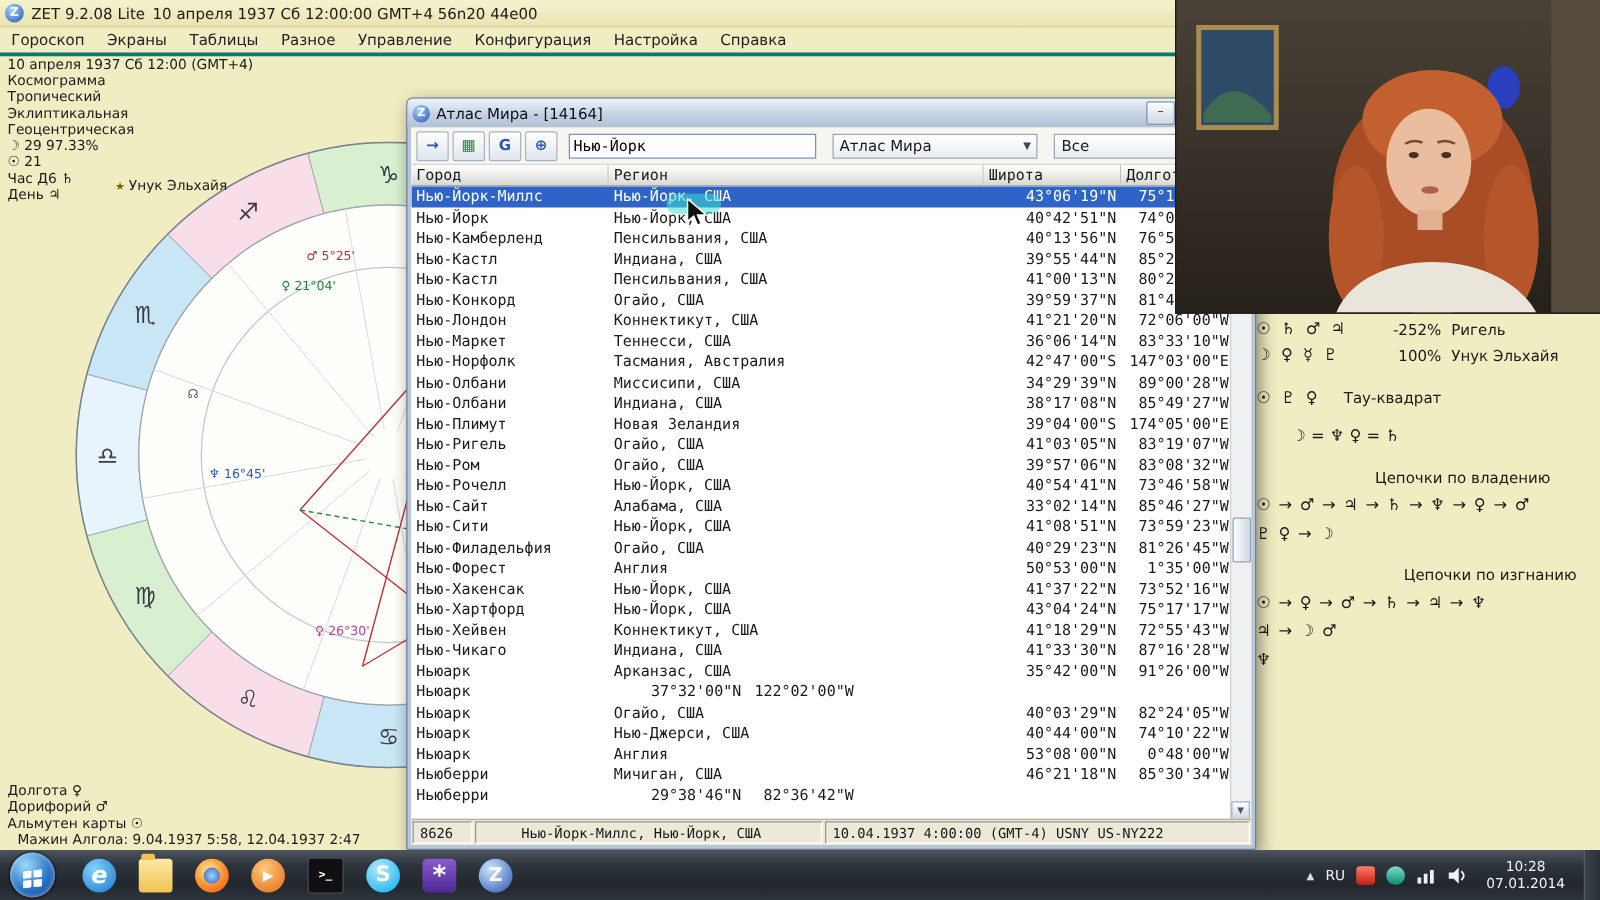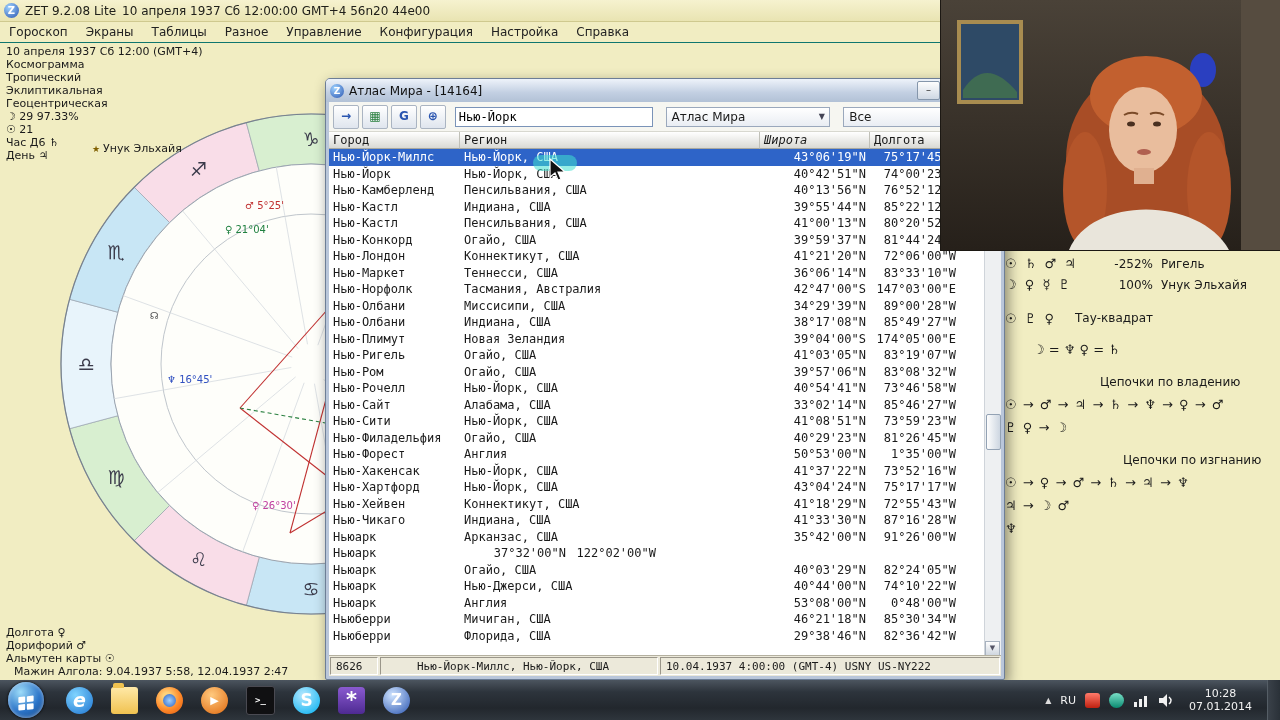--- a/index.html
+++ b/index.html
@@ -10,21 +10,21 @@
 
   
   .titlebar{position:absolute;left:0;top:0;width:100%;height:22px;
     background:linear-gradient(#f6f2cf,#e9e4b2);border-bottom:1px solid #cfc98f;
     display:flex;align-items:center;gap:6px;padding-left:4px;box-sizing:border-box;}
   .app-ico{width:15px;height:15px;border-radius:50%;
     background:radial-gradient(circle at 35% 30%,#9fd2ff,#2a55b0);color:#fff;
     font-size:10px;font-weight:bold;text-align:center;line-height:15px;}
   .titletext{font-size:12px;color:#20201a;white-space:nowrap;}
   .menubar{position:absolute;left:0;top:22px;width:100%;height:20px;
-    background:#f1edc2;border-bottom:1px solid #0f766e;display:flex;align-items:center;}
+    background:#f1edc2;border-bottom:3px solid #0f766e;display:flex;align-items:center;}
   .menu-item{padding:2px 9px;font-size:12px;color:#222;cursor:default;}
 
   
   .left-info{position:absolute;left:6px;top:45px;font-size:11px;line-height:13px;z-index:2;}
   .star-top{position:absolute;left:92px;top:142px;font-size:11px;z-index:2;}
   .star-top .s{color:#806000;font-size:9px;margin-right:3px;}
   .bottom-info{position:absolute;left:6px;top:626px;font-size:11px;line-height:13px;z-index:2;}
 
   
   .wheel{position:absolute;left:55px;top:108px;width:512px;height:512px;z-index:1;}
@@ -60,21 +60,21 @@
   .combo.filter{width:158px;}
   .thead{position:absolute;left:0;right:0;top:30px;height:17px;display:flex;
     font-family:"DejaVu Sans Mono","Liberation Mono",monospace;font-size:12px;}
   .hcell{background:linear-gradient(#ffffff,#d9d9d4);border-right:1px solid #c0c0b8;
     border-bottom:1px solid #a8a8a0;box-sizing:border-box;padding:0 4px;line-height:16px;overflow:hidden;}
   .tlist{position:absolute;left:0;right:0;top:47px;bottom:20px;overflow:hidden;
     font-family:"DejaVu Sans Mono","Liberation Mono",monospace;font-size:12px;background:#fff;}
   .arow{display:flex;height:16.5px;line-height:16.5px;white-space:nowrap;}
   .arow.selected{background:#2e64c8;color:#fff;}
   .acell{padding:0 4px;box-sizing:border-box;overflow:hidden;}
-  .c-city{width:131px;}
+  .c-city{width:158px;}
   .c-region{width:300px;}
   .c-lat{width:110px;text-align:right;}
   .c-lon{width:90px;text-align:right;}
   .vscroll{position:absolute;right:0;top:47px;bottom:20px;width:16px;background:#eef0f2;
     border-left:1px solid #cfd4da;}
   .sarrow{position:absolute;left:0;width:15px;height:15px;background:linear-gradient(#fdfdfd,#cfd6df);
     border:1px solid #a8b2bf;box-sizing:border-box;text-align:center;font-size:7px;line-height:13px;color:#556;}
   .sarrow.up{top:0;}
   .sarrow.dn{bottom:0;}
   .sthumb{position:absolute;left:1px;width:13px;top:265px;height:34px;border:1px solid #93a2b4;
@@ -246,21 +246,21 @@
           <span class="carr">▼</span>
         </div>
         <div class="combo filter">
           <span class="ctext">Все</span>
           <span class="carr">▼</span>
         </div>
       </div>
       <div class="thead">
         <div class="hcell c-city">Город</div>
         <div class="hcell c-region">Регион</div>
-        <div class="hcell c-lat" style="text-align:left;font-style:italic;">Широта</div>
+        <div class="hcell c-lat" style="text-align:left;">Широта</div>
         <div class="hcell c-lon" style="text-align:left;border-right:none;">Долгота</div>
         <div class="hcell" style="flex:1;border-right:none;"></div>
       </div>
       <div class="tlist">
           <div class="arow selected">
             <div class="acell c-city">Нью-Йорк-Миллс</div>
             <div class="acell c-region">Нью-Йорк, США</div>
             <div class="acell c-lat">43°06'19"N</div>
             <div class="acell c-lon">75°17'45"W</div>
           </div>
@@ -426,21 +426,20 @@
             <div class="acell c-lon">0°48'00"W</div>
           </div>
           <div class="arow">
             <div class="acell c-city">Ньюберри</div>
             <div class="acell c-region">Мичиган, США</div>
             <div class="acell c-lat">46°21'18"N</div>
             <div class="acell c-lon">85°30'34"W</div>
           </div>
           <div class="arow">
             <div class="acell c-city">Ньюберри</div>
-            <div class="acell c-region">Флорида, США</div>
             <div class="acell c-lat">29°38'46"N</div>
             <div class="acell c-lon">82°36'42"W</div>
           </div>
         </div>
       <div class="vscroll">
         <div class="sarrow up">▲</div>
         <div class="sthumb"></div>
         <div class="sarrow dn">▼</div>
       </div>
       <div class="statusbar">

